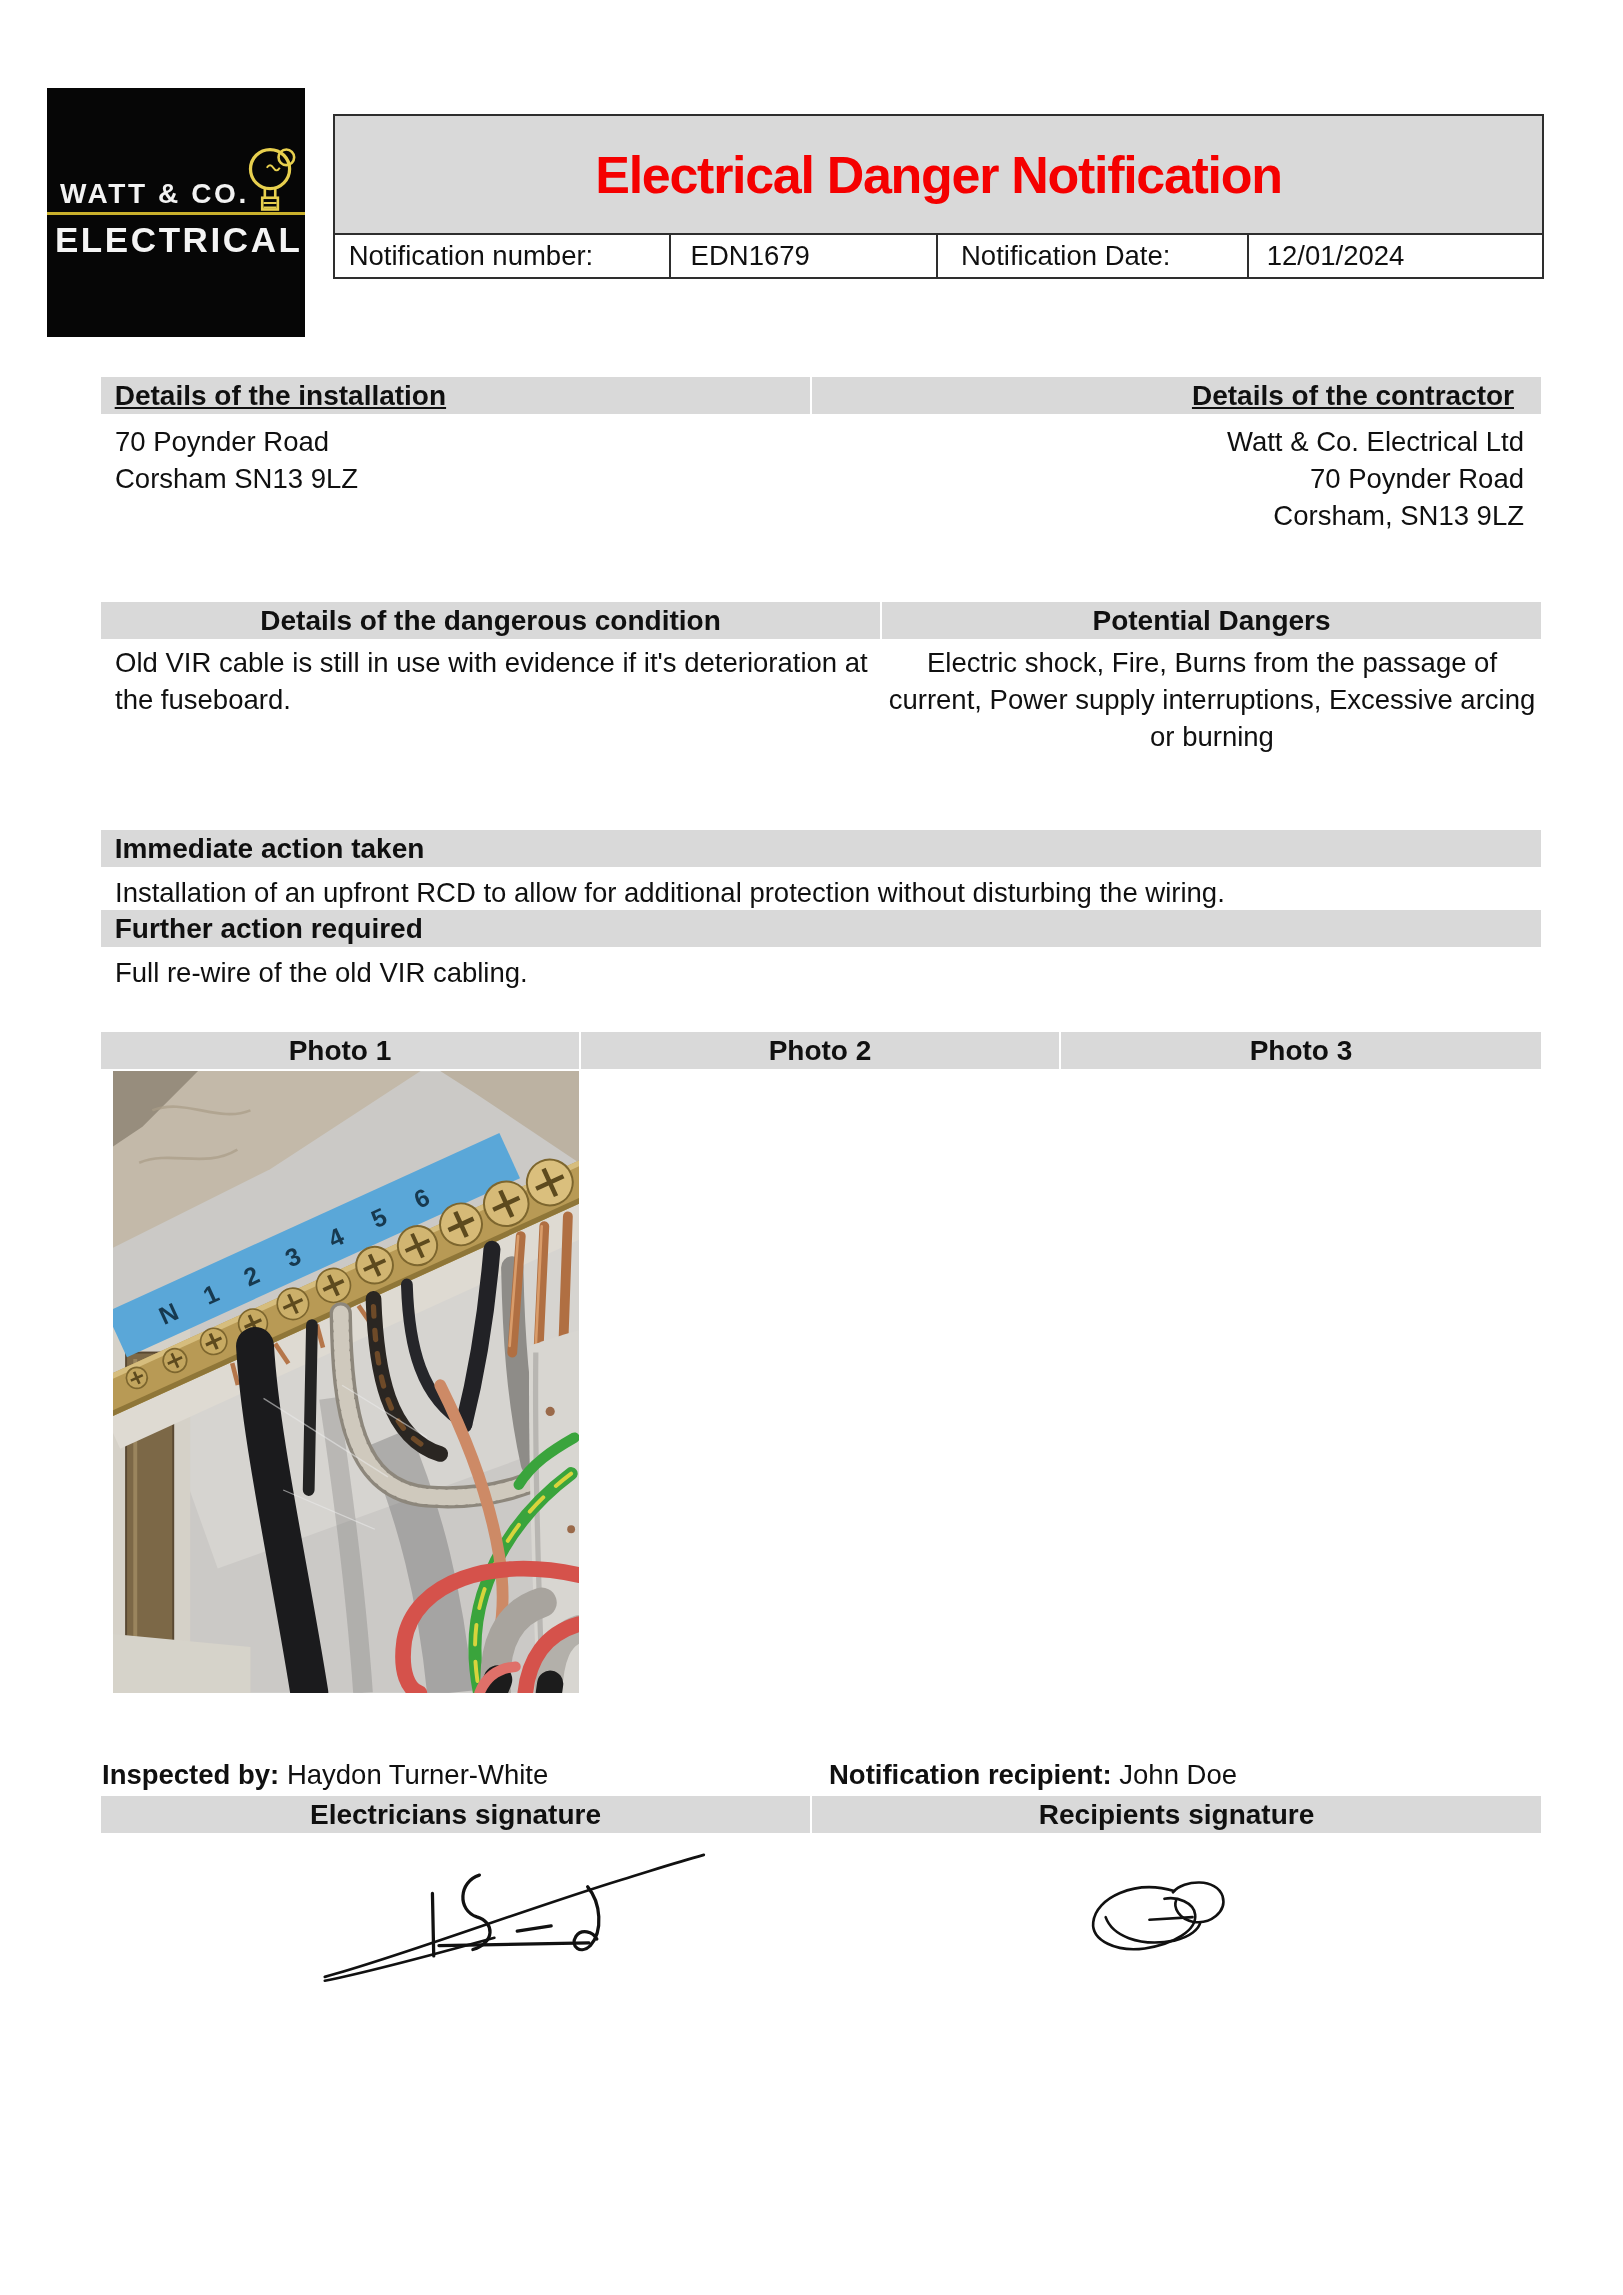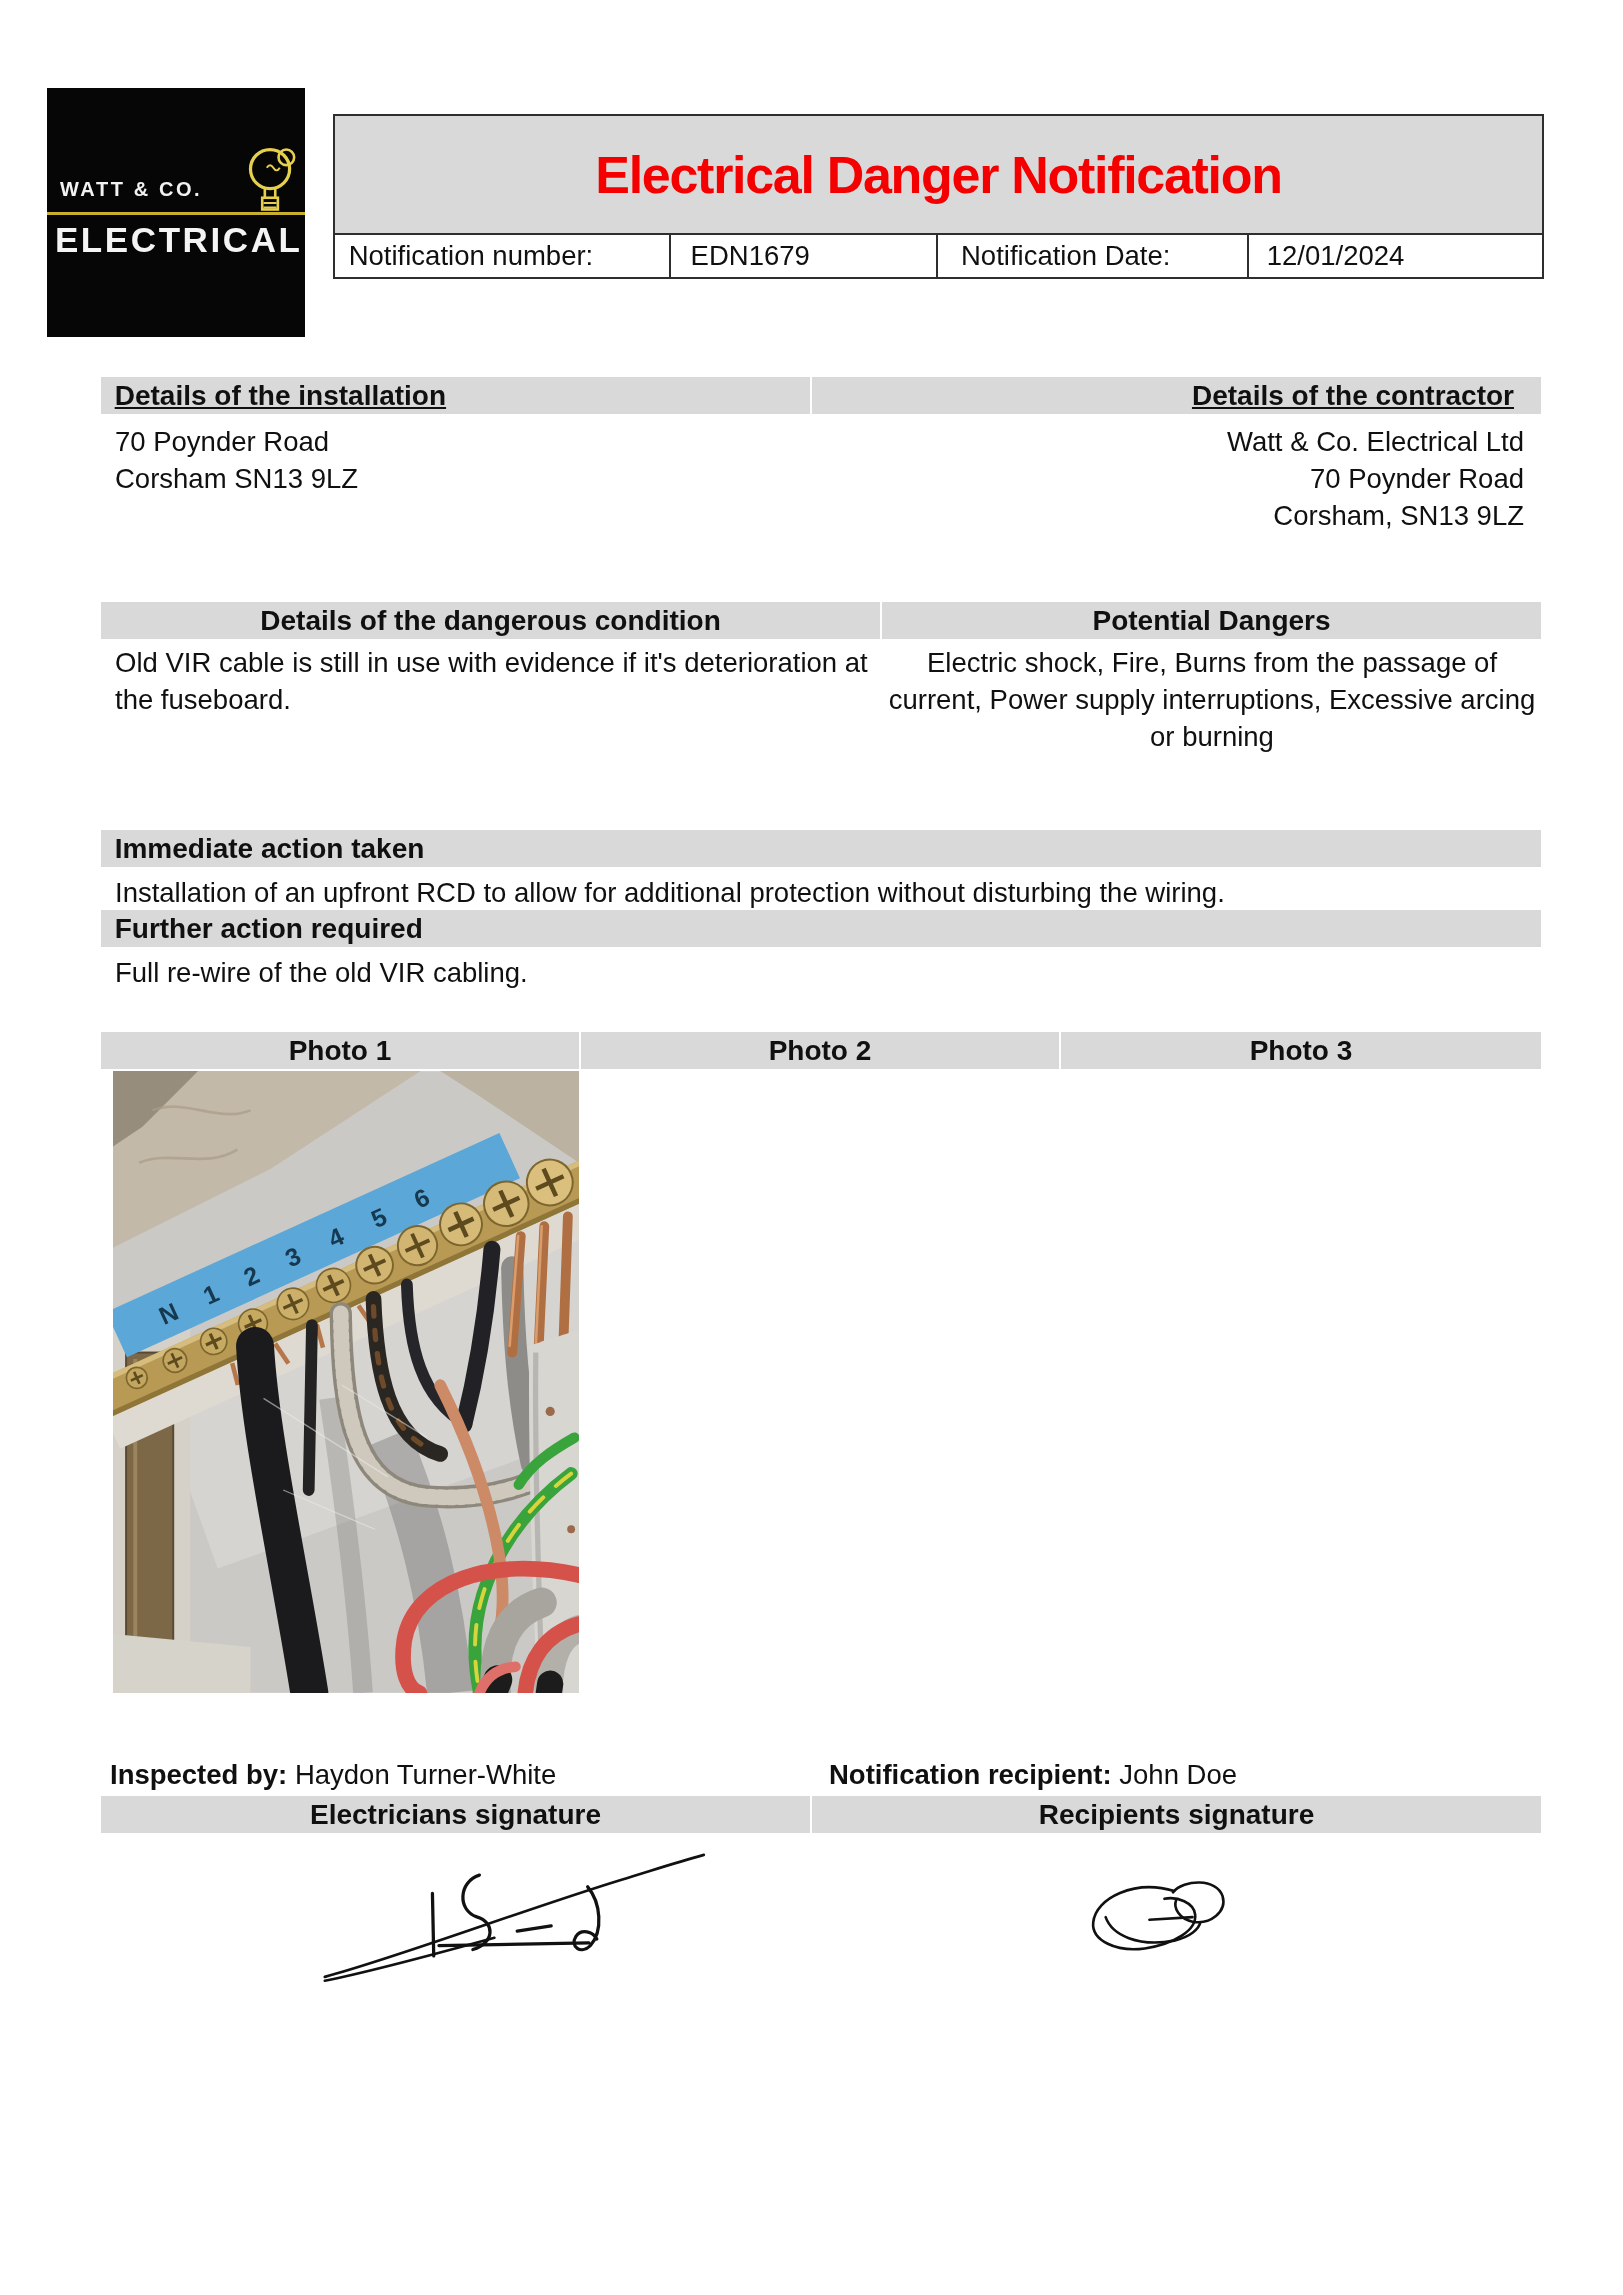--- a/index.html
+++ b/index.html
@@ -3,21 +3,21 @@
 <meta charset="utf-8">
 <style>
   html,body{margin:0;padding:0;background:#ffffff;}
   .page{position:relative;width:1623px;height:2295px;background:#ffffff;overflow:hidden;
         font-family:"Liberation Sans",sans-serif;color:#101010;}
   .abs{position:absolute;}
 
   
   .logo{left:47px;top:88px;width:258px;height:249px;background:#060606;}
   .logo-line1{position:absolute;left:13px;top:90px;color:#f2f2f2;font-weight:bold;
-              font-size:20px;letter-spacing:2.6px;white-space:nowrap;}
+              font-size:28px;letter-spacing:2.6px;white-space:nowrap;}
   .logo-bulb{position:absolute;left:198px;top:55px;}
   .logo-divider{position:absolute;left:0;top:124px;width:100%;height:3.3px;background:#c9b02c;}
   .logo-line2{position:absolute;left:7.9px;top:132px;color:#f4f4f4;font-weight:bold;
               font-size:35px;letter-spacing:2.6px;white-space:nowrap;}
 
   
   .titlebox{left:333px;top:114px;width:1207px;border:2px solid #2e2e2e;background:#ffffff;}
   .title-cell{height:117px;background:#d9d9d9;display:flex;align-items:center;justify-content:center;}
   .title-text{font-size:52px;font-weight:bold;letter-spacing:-1.3px;color:#f50000;white-space:nowrap;}
   .meta-row{display:grid;grid-template-columns:334px 267px 311px auto;border-top:2px solid #2e2e2e;height:42px;}
@@ -260,21 +260,21 @@
       <path d="M560 950 C 570 925, 590 912, 615 910" stroke="#df7069" stroke-width="16"></path>
     </g>
 
     <g stroke="rgba(235,235,235,0.55)" stroke-width="2">
       <path d="M230 500 L 420 620"></path>
         <path d="M260 640 L 400 700"></path>
         <path d="M350 480 L 480 560"></path>
     </g>
   </svg>
 
-  <div class="abs inspline" style="left:110px;top:1759px;">
+  <div class="abs inspline" style="left:102px;top:1759px;">
     <span class="lbl">Inspected by:</span>
     <span>Haydon Turner-White</span>
   </div>
   <div class="abs inspline" style="left:829px;top:1759px;">
     <span class="lbl">Notification recipient:</span>
     <span>John Doe</span>
   </div>
 
   <div class="abs bar" style="left:101px;top:1796px;width:1440px;">
     <div class="cell center" style="width:709px;">Electricians signature</div>

